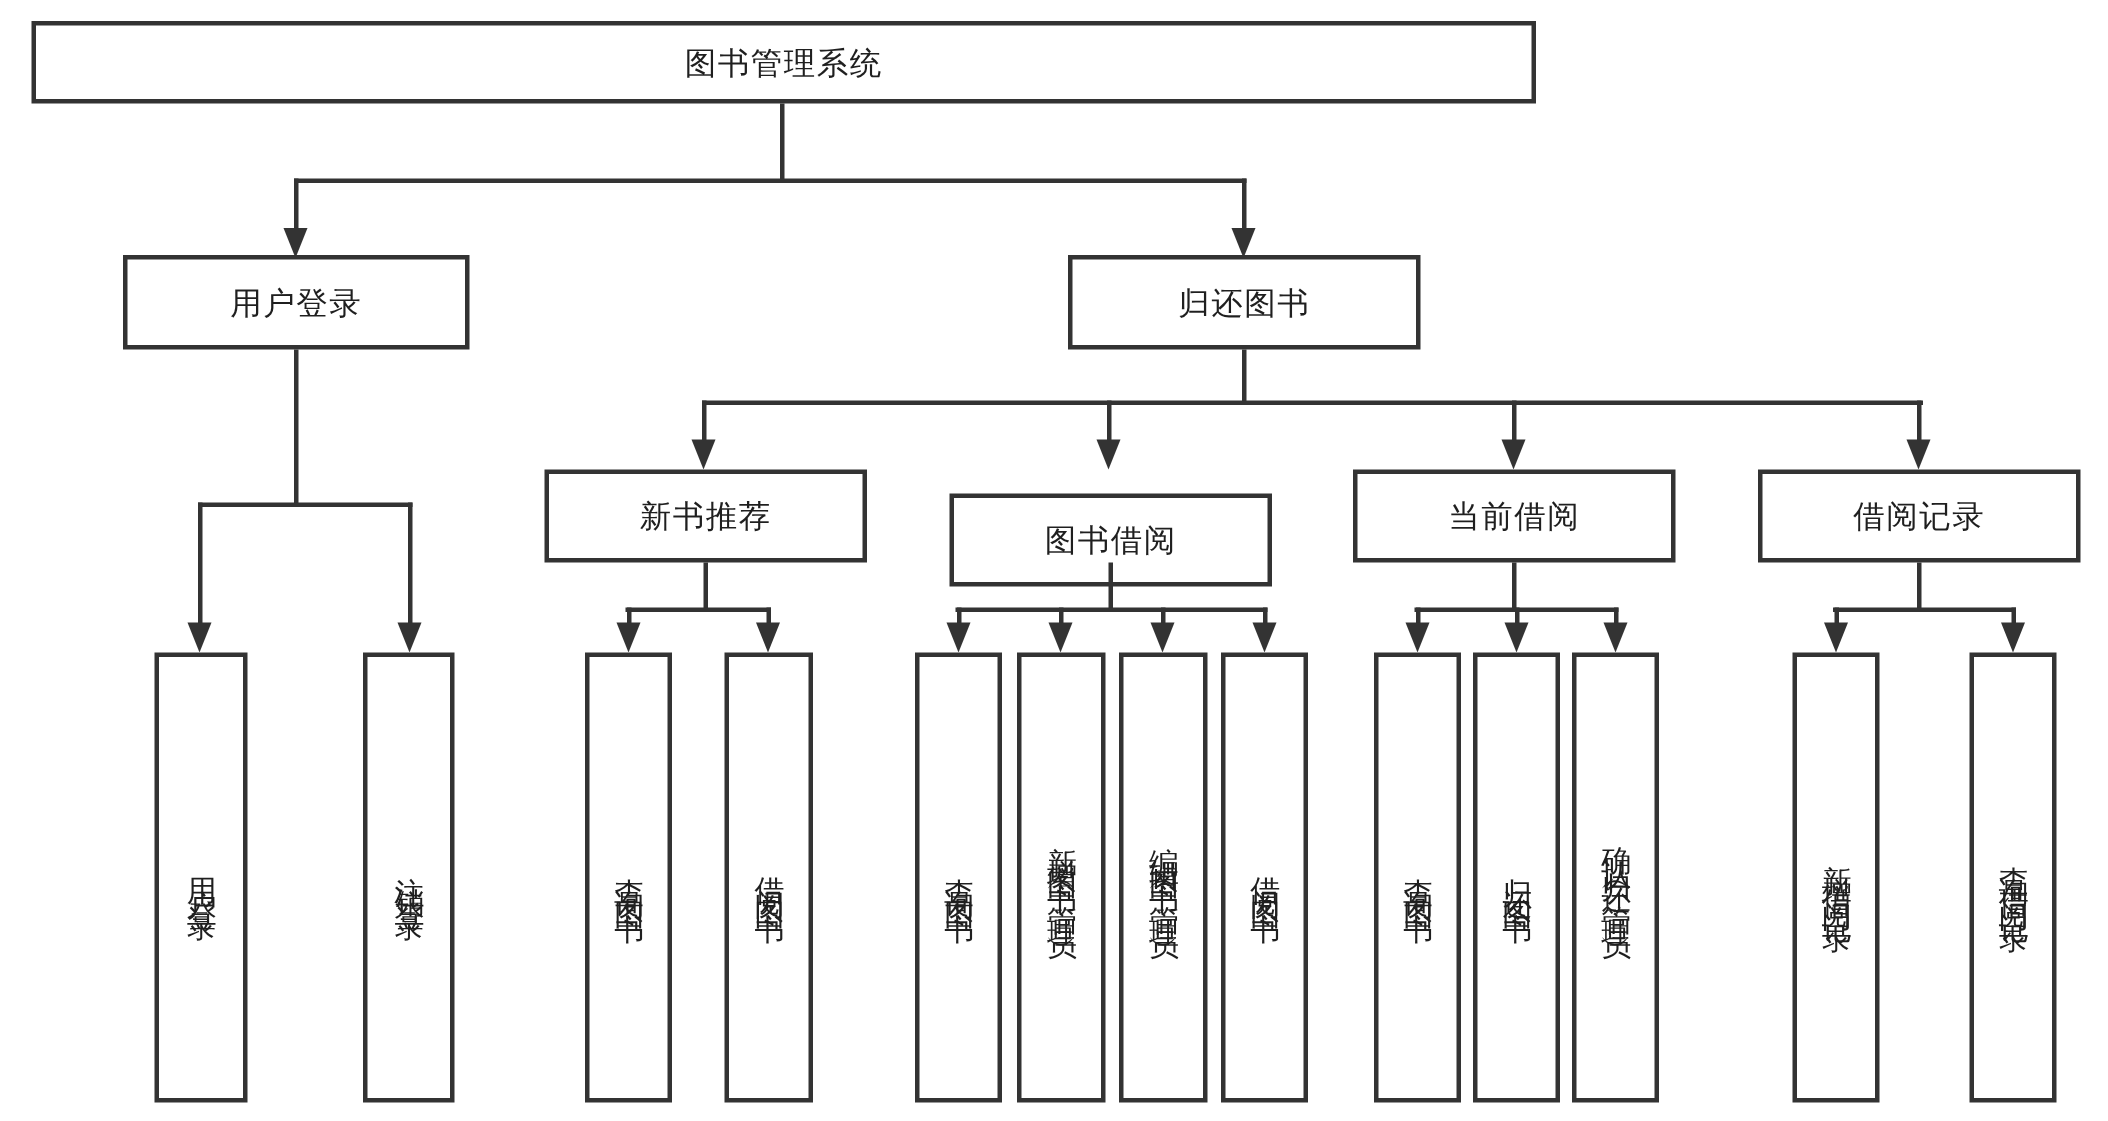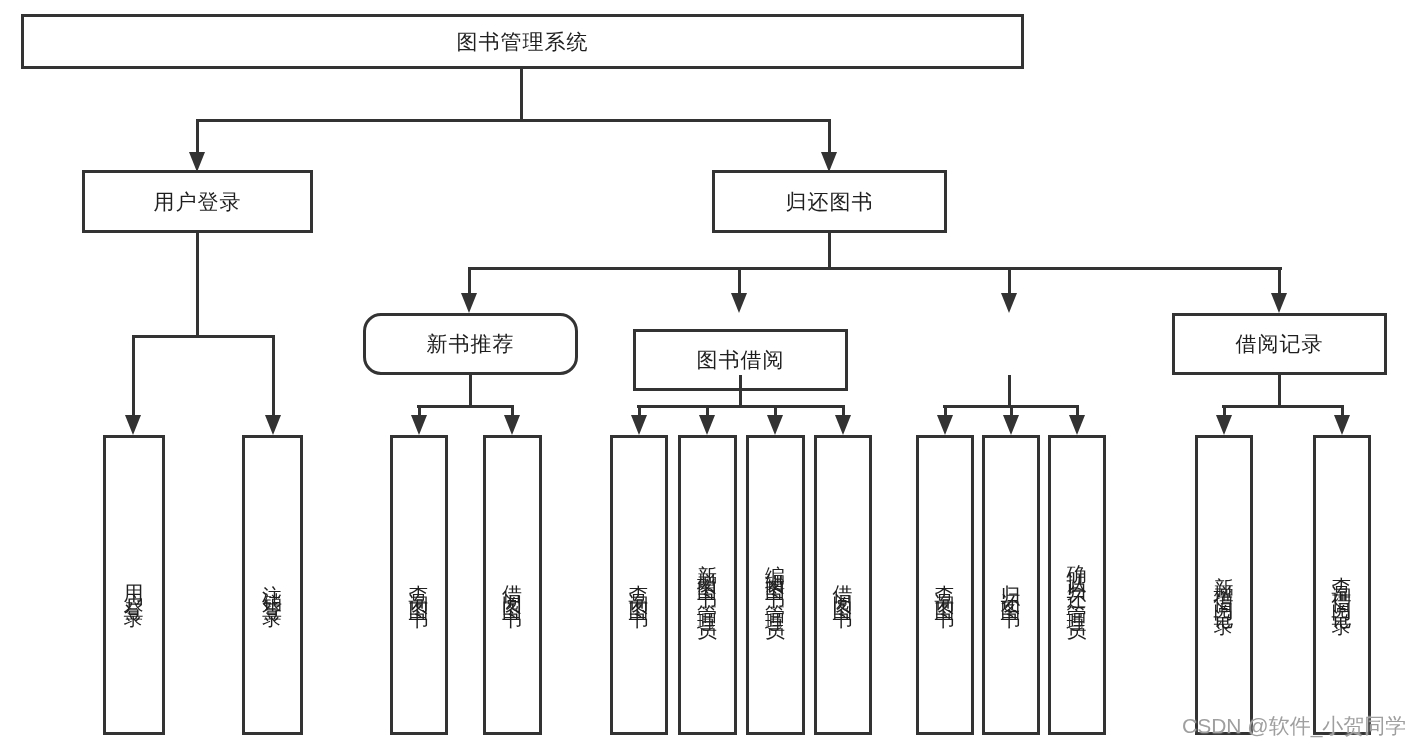--- a/index.html
+++ b/index.html
@@ -68,25 +68,28 @@
   <div class="hline" style="left:468px;top:267px;width:814px;"></div>
   <div class="vline" style="left:468px;top:267px;height:28px;"></div>
   <div class="arrow" style="left:461px;top:293px;"></div>
   <div class="vline" style="left:738px;top:267px;height:28px;"></div>
   <div class="arrow" style="left:731px;top:293px;"></div>
   <div class="vline" style="left:1008px;top:267px;height:28px;"></div>
   <div class="arrow" style="left:1001px;top:293px;"></div>
   <div class="vline" style="left:1278px;top:267px;height:28px;"></div>
   <div class="arrow" style="left:1271px;top:293px;"></div>
 
-  <div class="box" style="left:363px;top:313px;width:215px;height:62px;border-radius:18px;">
+  <div class="box" style="left:363px;top:313px;width:215px;height:62px;">
     <span>新书推荐</span>
   </div>
   <div class="box" style="left:633px;top:329px;width:215px;height:62px;">
     <span>图书借阅</span>
+  </div>
+  <div class="box" style="left:902px;top:313px;width:215px;height:62px;">
+    <span>当前借阅</span>
   </div>
   <div class="box" style="left:1172px;top:313px;width:215px;height:62px;">
     <span>借阅记录</span>
   </div>
 
   <div class="vline" style="left:469px;top:375px;height:32px;"></div>
   <div class="hline" style="left:417px;top:405px;width:97px;"></div>
   <div class="vline" style="left:418px;top:405px;height:14px;"></div>
   <div class="arrow" style="left:411px;top:415px;"></div>
   <div class="vline" style="left:511px;top:405px;height:14px;"></div>
@@ -156,15 +159,14 @@
     <span>确认归还（管理员）</span>
   </div>
 
   <div class="vbox" style="left:1195px;top:435px;width:58px;height:300px;">
     <span>新增借阅记录</span>
   </div>
   <div class="vbox" style="left:1313px;top:435px;width:58px;height:300px;">
     <span>查询借阅记录</span>
   </div>
 
-  <div class="watermark">CSDN @软件_小贺同学</div>
 
 </div>
 
 </body></html>

